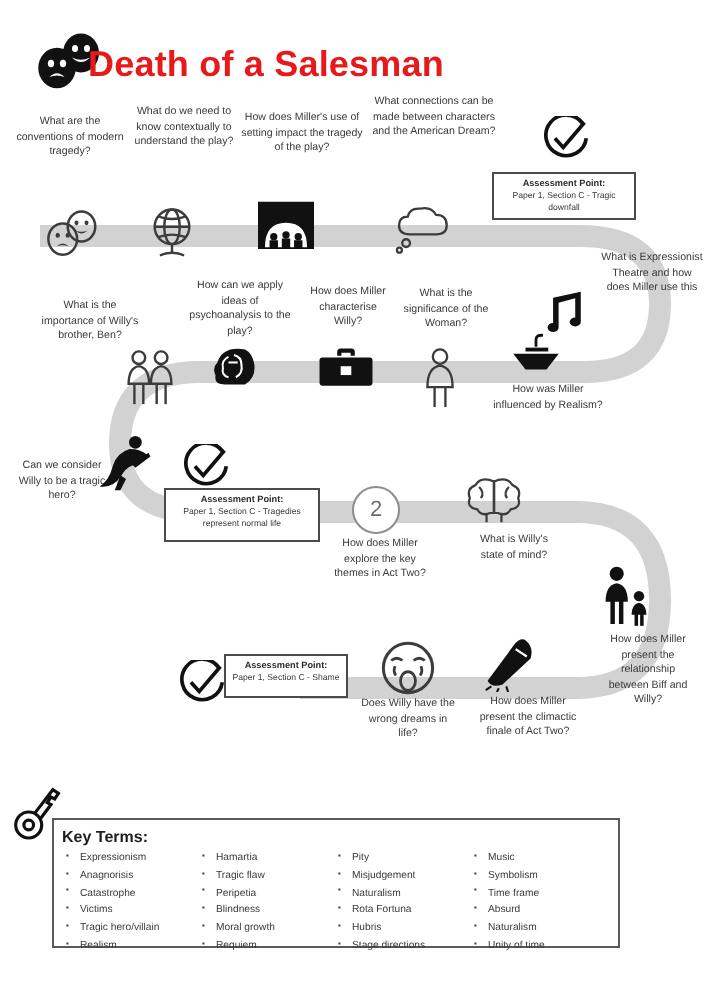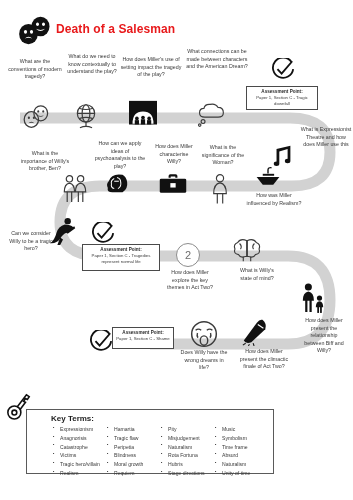--- a/index.html
+++ b/index.html
@@ -5,22 +5,22 @@
   html,body{margin:0;padding:0;background:#ffffff;}
   body{
     width:353px;height:500px;position:relative;overflow:hidden;
     font-family:"Liberation Sans", sans-serif;
     color:#1a1a1a;
   }
   .canvas{position:absolute;inset:0;}
 
   
   .title{
-    position:absolute;left:56px;top:22px;
-    font-size:12px;font-weight:bold;color:#e8191b;
+    position:absolute;left:44px;top:22px;
+    font-size:18px;font-weight:bold;color:#e8191b;
     letter-spacing:.1px;white-space:nowrap;
   }
   .masks{position:absolute;left:18px;top:16px;width:36px;height:30px;}
 
   
   .road{position:absolute;left:0;top:0;width:353px;height:500px;pointer-events:none;}
 
   
   .q{
     position:absolute;text-align:center;
@@ -44,23 +44,23 @@
   
   .numcircle{
     position:absolute;width:22px;height:22px;border-radius:50%;
     border:1.4px solid #8d8d8d;color:#6d6d6d;
     display:flex;align-items:center;justify-content:center;
     font-size:11px;background:#fff;
   }
 
   
   .keybox{
-    position:absolute;left:26px;top:409px;width:248px;height:65px;
+    position:absolute;left:26px;top:409px;width:284px;height:65px;
     border:0.9px solid #5a5a5a;background:#fff;box-sizing:border-box;
-    padding:4px 6px 4px 24px;
+    padding:4px 6px 4px 4px;
   }
   .keybox h2{
     margin:0 0 2px 0;font-size:8px;font-weight:bold;color:#1d1d1d;
   }
   .kcols{display:flex;gap:0px;}
   .kcol{width:25%;}
   .kcol ul{margin:0;padding:0 0 0 9px;list-style:none;}
   .kcol li{
     font-size:5.1px;line-height:1.73;color:#3a3a3a;position:relative;
   }

